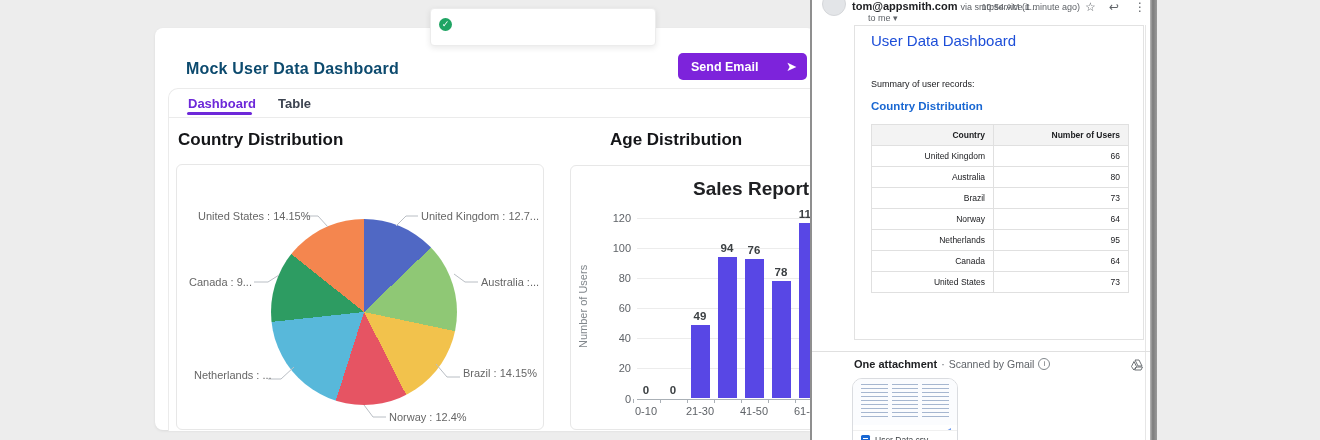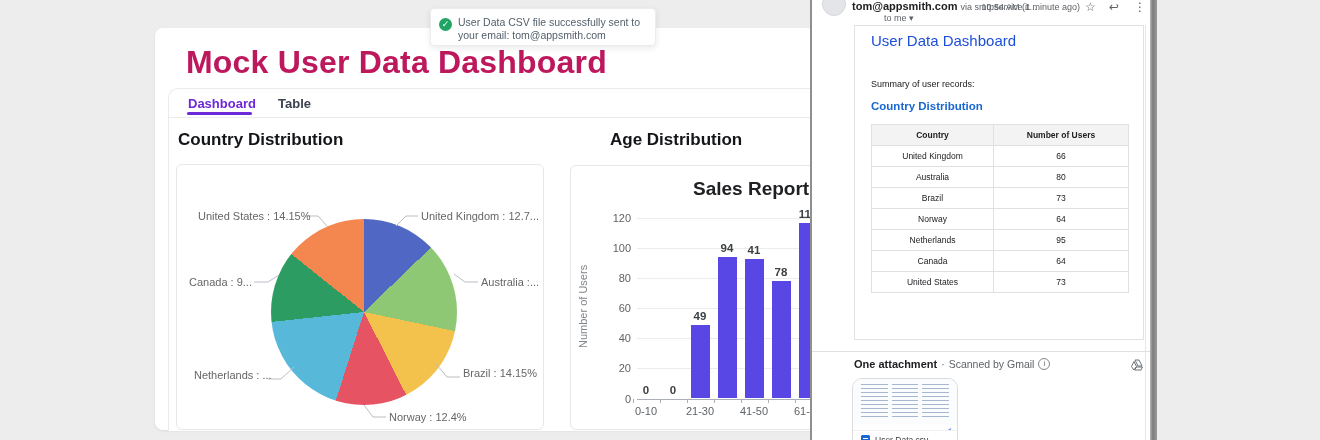--- a/index.html
+++ b/index.html
@@ -1,21 +1,21 @@
 <!DOCTYPE html>
 <html><head>
 <meta charset="utf-8">
 <style>
   html,body{margin:0;padding:0;background:#ededed;}
   #stage{position:relative;width:1320px;height:440px;overflow:hidden;background:#ededed;
          font-family:"Liberation Sans","DejaVu Sans",sans-serif;color:#111;}
   
   .app-card{position:absolute;left:155px;top:28px;width:660px;height:402px;background:#fff;
             border-radius:8px;box-shadow:0 1px 3px rgba(0,0,0,.08);}
-  .app-title{position:absolute;left:186px;top:44px;font-size:32px;font-weight:800;color:#be185d;letter-spacing:.2px;}
+  .app-title{position:absolute;left:186px;top:60px;font-size:16px;font-weight:800;color:#0c4a6e;letter-spacing:.2px;}
   .send-btn{position:absolute;left:678px;top:53px;width:129px;height:27px;background:#7d23db;border:none;
             border-radius:5px;color:#fff;display:flex;align-items:center;justify-content:space-between;
             padding:0 10px 0 13px;cursor:pointer;}
   .send-btn .lbl{font-size:12.5px;font-weight:700;font-family:inherit;}
   .send-btn .arr{font-size:13px;line-height:1;}
   
   .toast{position:absolute;left:430px;top:8px;width:226px;height:38px;background:#fff;border:1px solid #ececec;
          border-radius:4px;box-shadow:0 2px 6px rgba(0,0,0,.09);display:flex;align-items:flex-start;padding:7px 8px 0 8px;box-sizing:border-box;z-index:5;}
   .toast .chk{width:13px;height:13px;border-radius:50%;background:#1fa463;color:#fff;font-size:9px;line-height:13px;
               text-align:center;flex:0 0 13px;margin:2px 6px 0 0;}
@@ -58,28 +58,28 @@
                border-left:2px solid #8f8f8f;box-sizing:border-box;}
   .win-edge{position:absolute;left:1150px;top:0;width:7px;height:440px;z-index:11;
             background:linear-gradient(90deg,#b8b8b8,#7c7c7c 40%,#9a9a9a);}
   .scroll-line{position:absolute;left:333px;top:25px;width:1px;height:415px;background:#e6e6e6;}
   .avatar{position:absolute;left:10px;top:-8px;width:22px;height:22px;border-radius:50%;background:#e3e5e8;border:1px solid #d5d7da;}
   .from{position:absolute;left:40px;top:0px;font-size:11px;font-weight:700;color:#202124;white-space:nowrap;}
   .via{font-size:9px;font-weight:400;color:#5f6368;}
   .time{position:absolute;left:150px;top:2px;width:118px;text-align:right;font-size:9px;color:#5f6368;white-space:nowrap;}
   .hicon{position:absolute;top:0px;font-size:12px;color:#5f6368;cursor:pointer;}
   .ic-star{left:273px;} .ic-reply{left:297px;} .ic-more{left:322px;}
-  .tome{position:absolute;left:40px;top:13px;font-size:9px;color:#5f6368;cursor:pointer;padding-left:32px;}
+  .tome{position:absolute;left:24px;top:13px;font-size:9px;color:#5f6368;cursor:pointer;padding-left:32px;}
   .body-box{position:absolute;left:42px;top:25px;width:290px;height:315px;border:1px solid #e2e2e2;
             background:#fff;box-sizing:border-box;}
   .eh1{position:absolute;left:16px;top:6px;font-size:15px;font-weight:400;color:#1d4ed8;}
   .esum{position:absolute;left:16px;top:53px;font-size:9px;color:#202124;}
   .eh2{position:absolute;left:16px;top:74px;font-size:11.5px;font-weight:700;color:#1967d2;}
   .etable{position:absolute;left:16px;top:98px;width:258px;border-collapse:collapse;font-size:8.5px;color:#202124;}
-  .etable th,.etable td{border:1px solid #e0e0e0;padding:5px 8px;text-align:center;font-weight:400;height:10px;}
+  .etable th,.etable td{border:1px solid #e0e0e0;padding:5px 8px;text-align:right;font-weight:400;height:10px;}
   .etable th{background:#f3f3f3;font-weight:700;}
   .etable th:first-child,.etable td:first-child{width:105px;}
   .att-divider{position:absolute;left:0;top:351px;width:338px;height:1px;background:#e0e0e0;}
   .att-line{position:absolute;left:42px;top:358px;font-size:10.5px;color:#5f6368;display:flex;align-items:center;gap:4px;}
   .att-line .b{font-weight:700;font-size:11px;color:#202124;}
   .info-i{display:inline-block;width:10px;height:10px;border:1px solid #80868b;border-radius:50%;font-size:7px;
           line-height:10px;text-align:center;color:#5f6368;}
   .drive-ic{position:absolute;left:318px;top:358px;width:14px;height:14px;cursor:pointer;}
   .att-card{position:absolute;left:40px;top:378px;width:104px;height:70px;border:1px solid #dadce0;border-radius:10px;
             overflow:hidden;background:#fff;cursor:pointer;}
@@ -96,26 +96,27 @@
 </style>
 </head>
 <body>
 
 <div id="stage">
 
   <div class="app-card"></div>
 
   <div class="app-title">Mock User Data Dashboard</div>
 
+  <button class="send-btn">
+    <span class="lbl">Send Email</span>
+    <span class="arr">➤</span>
+  </button>
 
   <div class="toast">
     <span class="chk">✓</span>
-    <span class="txt">
-      <span>User Data CSV file successfully sent to</span><br><span>your email: tom@appsmith.com</span>
-    </span>
   </div>
 
   <div class="tab-card"></div>
   <div class="tab tab-dash">Dashboard</div>
   <div class="tab tab-table">Table</div>
   <div class="tab-underline"></div>
   <div class="tab-divider"></div>
 
   <div class="sec-h sec-country">Country Distribution</div>
   <div class="sec-h sec-age">Age Distribution</div>
@@ -169,21 +170,21 @@
       <div class="tickmark" style="left: 250.5px; top: 232.5px;"></div>
       <div class="barval" style="left: 62px; top: 217.5px;">0</div>
       <div class="xtick" style="left: 55px; top: 238.5px;">0-10</div>
       <div class="barval" style="left: 89px; top: 217.5px;">0</div>
       <div class="bar" style="left: 119.5px; top: 158.804px; width: 19px; height: 73.696px;"></div>
       <div class="barval" style="left: 116px; top: 143.804px;">49</div>
       <div class="xtick" style="left: 109px; top: 238.5px;">21-30</div>
       <div class="bar" style="left: 146.5px; top: 91.124px; width: 19px; height: 141.376px;"></div>
       <div class="barval" style="left: 143px; top: 76.124px;">94</div>
       <div class="bar" style="left: 173.5px; top: 92.628px; width: 19px; height: 139.872px;"></div>
-      <div class="barval" style="left: 170px; top: 77.628px;">41</div>
+      <div class="barval" style="left: 170px; top: 77.628px;">76</div>
       <div class="xtick" style="left: 163px; top: 238.5px;">41-50</div>
       <div class="bar" style="left: 200.5px; top: 115.188px; width: 19px; height: 117.312px;"></div>
       <div class="barval" style="left: 197px; top: 100.188px;">78</div>
       <div class="bar" style="left: 227.5px; top: 56.532px; width: 19px; height: 175.968px;"></div>
       <div class="barval" style="left: 224px; top: 41.532px;">117</div>
       <div class="xtick" style="left: 217px; top: 238.5px;">61-70</div>
     </div>
 
   <div class="email-panel">
     <div class="scroll-line"></div>

